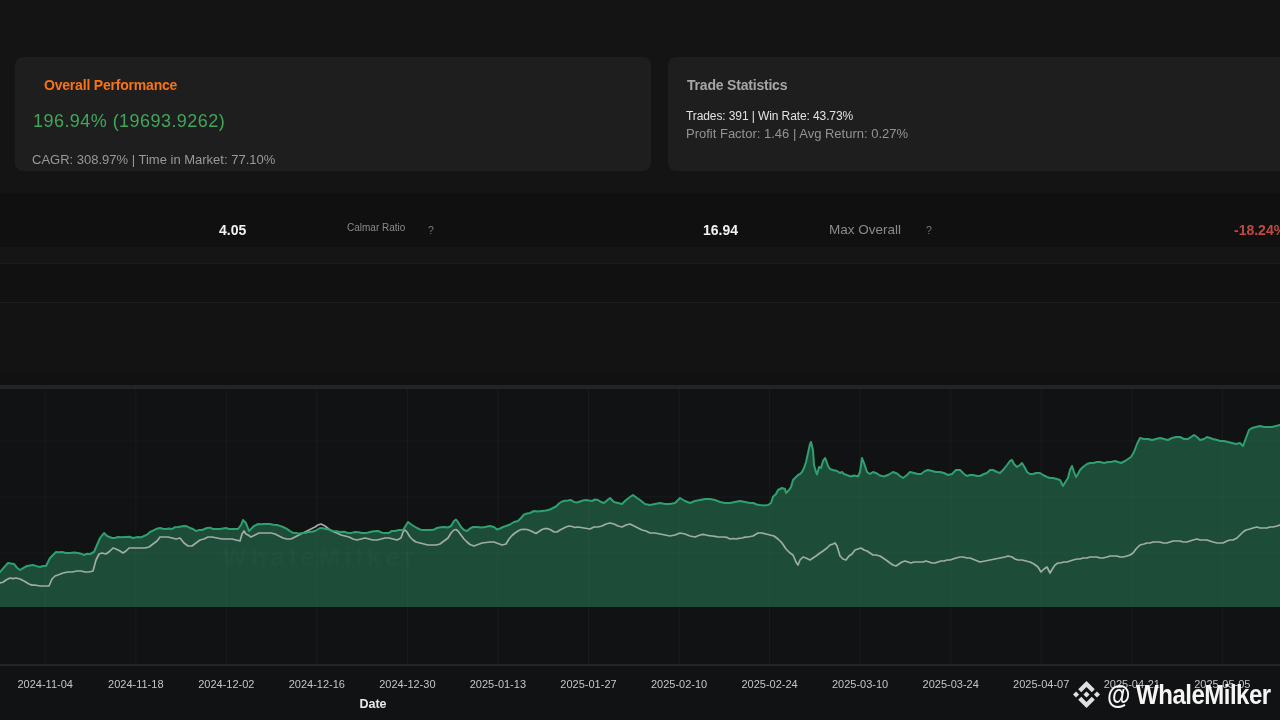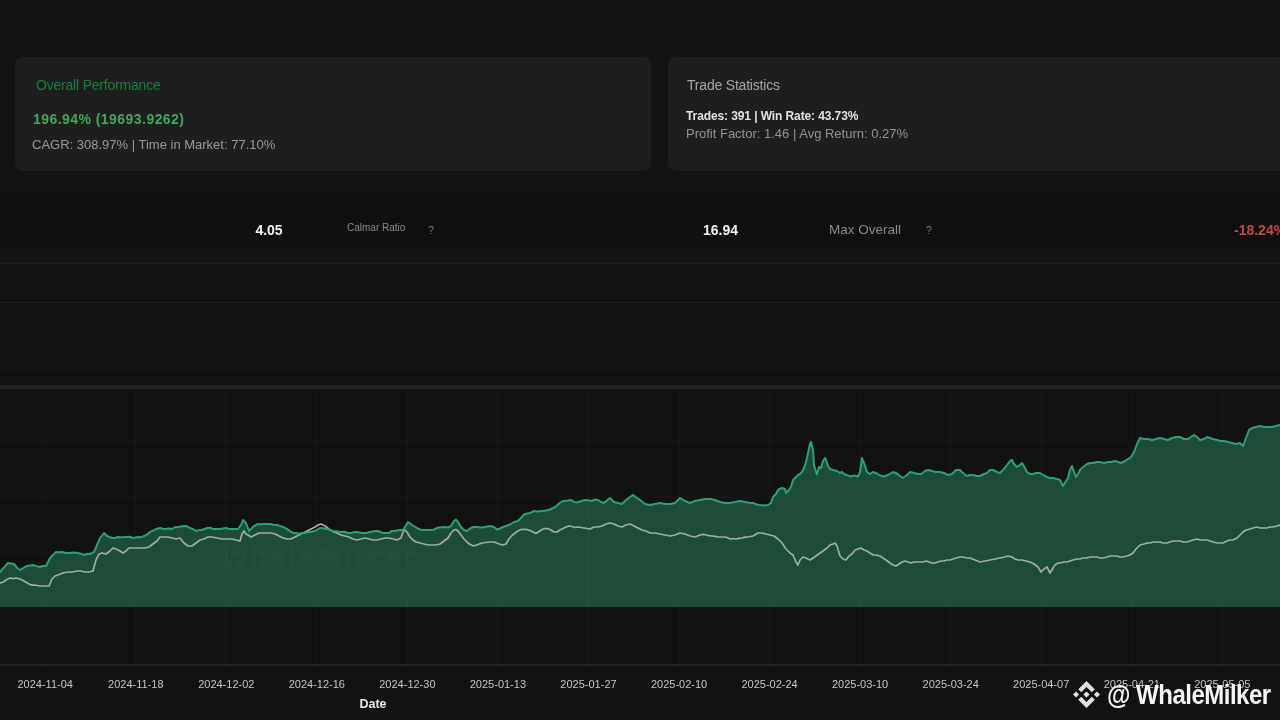--- a/index.html
+++ b/index.html
@@ -10,29 +10,29 @@
   <div class="abs" style="left:0;top:193px;width:1280px;height:54px;background:#101011"></div>
   <div class="abs" style="left:0;top:247px;width:1280px;height:16px;background:#151516;border-bottom:1px solid #1c1c1d"></div>
   <div class="abs" style="left:0;top:264px;width:1280px;height:38px;background:#111112;border-bottom:1px solid #1f1f20"></div>
   <div class="abs" style="left:0;top:303px;width:1280px;height:69px;background:#131314"></div>
   <div class="abs" style="left:0;top:372px;width:1280px;height:13px;background:#111112"></div>
   <div class="abs" style="left:0;top:385px;width:1280px;height:4px;background:#242424"></div>
 
   <div class="abs" style="left:15px;top:57px;width:636px;height:114px;background:#1e1e1e;border-radius:8px"></div>
   <div class="abs" style="left:668px;top:57px;width:625px;height:114px;background:#1e1e1e;border-radius:8px"></div>
 
-  <div class="abs" style="left:36px;top:77px;font-size:14px;font-weight:400;color:#15803d;letter-spacing:-0.2px">Overall Performance</div>
-  <div class="abs" style="left:33px;top:111px;font-size:14px;font-weight:bold;color:#40a65c;letter-spacing:0.45px">196.94% (19693.9262)</div>
-  <div class="abs" style="left:32px;top:137px;font-size:13px;color:#999999">CAGR: 308.97% | Time in Market: 77.10%</div>
+  <div class="abs" style="left:44px;top:77px;font-size:14px;font-weight:700;color:#f97316;letter-spacing:-0.2px">Overall Performance</div>
+  <div class="abs" style="left:33px;top:111px;font-size:18px;font-weight:normal;color:#40a65c;letter-spacing:0.45px">196.94% (19693.9262)</div>
+  <div class="abs" style="left:32px;top:152px;font-size:13px;color:#999999">CAGR: 308.97% | Time in Market: 77.10%</div>
 
-  <div class="abs" style="left:687px;top:77px;font-size:14px;font-weight:400;color:#a6a6a6;letter-spacing:-0.2px">Trade Statistics</div>
-  <div class="abs" style="left:686px;top:109px;font-size:12px;font-weight:bold;color:#e2e2e2;letter-spacing:-0.1px">Trades: 391 | Win Rate: 43.73%</div>
+  <div class="abs" style="left:687px;top:77px;font-size:14px;font-weight:700;color:#a6a6a6;letter-spacing:-0.2px">Trade Statistics</div>
+  <div class="abs" style="left:686px;top:109px;font-size:12px;font-weight:normal;color:#e2e2e2;letter-spacing:-0.1px">Trades: 391 | Win Rate: 43.73%</div>
   <div class="abs" style="left:686px;top:126px;font-size:13px;color:#949494">Profit Factor: 1.46 | Avg Return: 0.27%</div>
 
-  <div class="abs" style="left:219px;top:222px;width:100px;text-align:center;font-size:14px;font-weight:bold;color:#f2f2f2">4.05</div>
+  <div class="abs" style="left:219px;top:222px;width:100px;text-align:left;font-size:14px;font-weight:bold;color:#f2f2f2">4.05</div>
   <div class="abs" style="left:347px;top:222px;font-size:10px;color:#8a8a8a">Calmar Ratio</div>
   <div class="abs" style="left:428px;top:224px;font-size:10.5px;color:#777777">?</div>
   <div class="abs" style="left:703px;top:222px;width:100px;text-align:left;font-size:14px;font-weight:bold;color:#f2f2f2">16.94</div>
   <div class="abs" style="left:829px;top:222px;font-size:13.5px;color:#8a8a8a">Max Overall</div>
   <div class="abs" style="left:926px;top:224px;font-size:10.5px;color:#777777">?</div>
   <div class="abs" style="left:1234px;top:222px;font-size:14px;font-weight:bold;color:#c04a42;white-space:nowrap">-18.24%</div>
 
   <svg width="1280" height="331" viewBox="0 389 1280 331" style="position:absolute;left:0;top:389px" font-family="Liberation Sans, sans-serif">
 <rect x="0" y="389" width="1280" height="331" fill="#111213"></rect>
 <line x1="45.2" y1="389" x2="45.2" y2="665" stroke="#1b1b1c" stroke-width="1"></line>

